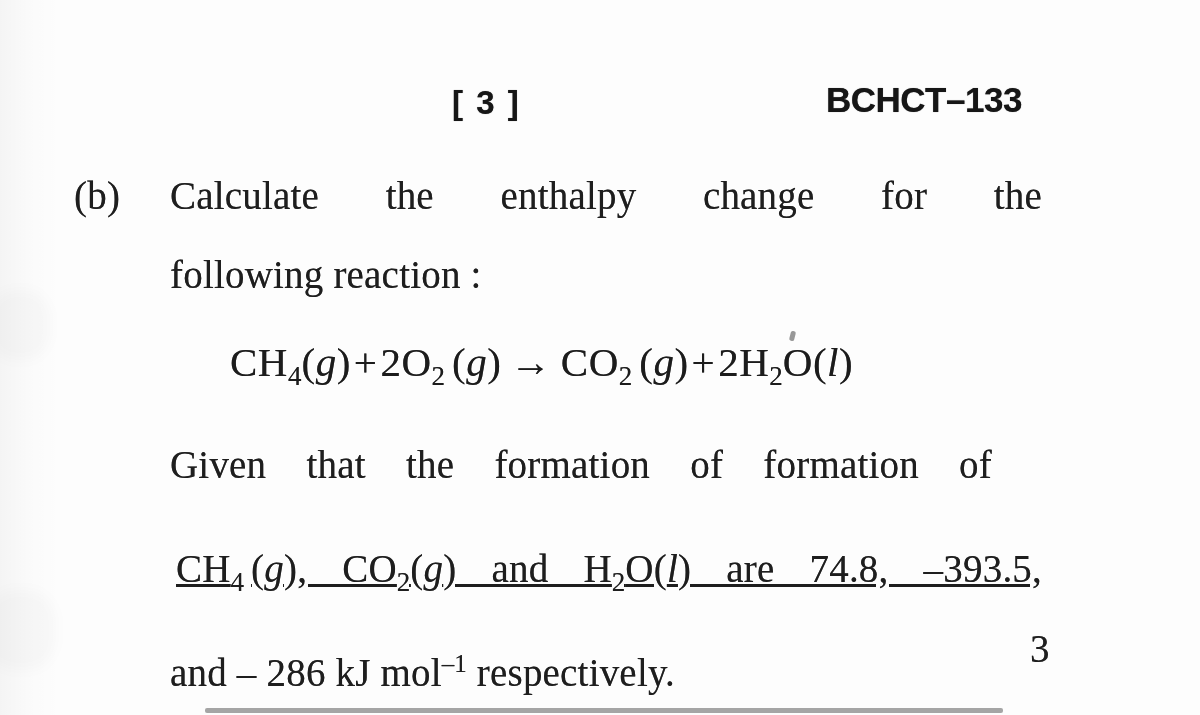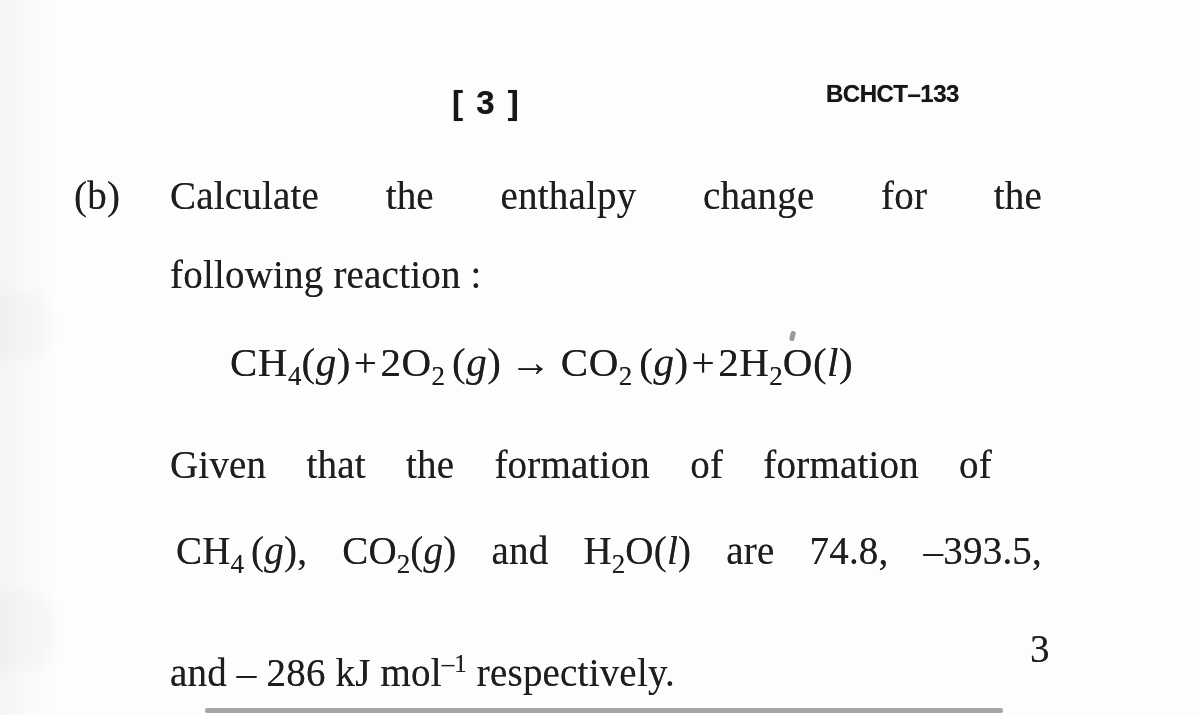--- a/index.html
+++ b/index.html
@@ -29,21 +29,21 @@
   
   .hdr {
     position: absolute;
     font-family: "Liberation Sans", sans-serif;
     font-weight: 700;
     color: #161616;
     text-shadow: 0 0 0.7px rgba(20,20,20,0.75);
     white-space: pre;
   }
   .page-num { left: 452px; top: 84px; font-size: 33px; letter-spacing: 2px; }
-  .paper-code { left: 826px; top: 80px; font-size: 24px; letter-spacing: -0.5px; }
+  .paper-code { left: 826px; top: 80px; font-size: 35px; letter-spacing: -0.5px; }
 
   
   .txt {
     position: absolute;
     font-size: 39px;
     color: #1e1e1e;
     letter-spacing: 0.2px;
     text-shadow: 0 0 0.6px rgba(30,30,30,0.7);
     white-space: nowrap;
   }
@@ -55,24 +55,25 @@
     text-align-last: justify;
   }
   .line2 { left: 170px; top: 252px; }
   .given {
     left: 170px; top: 442px; width: 822px;
     white-space: normal;
     text-align: justify;
     text-align-last: justify;
   }
   .values {
-    left: 176px; top: 528px; width: 866px;
+    left: 176px; top: 546px; width: 866px;
     white-space: normal;
     text-align: justify;
     text-align-last: justify;
+    text-decoration: underline;
   }
   .last { left: 170px; top: 626px; margin-top: 24px; }
   .marks { left: 1030px; top: 626px; }
 
   
   .equation {
     position: absolute;
     left: 230px; top: 338px;
     font-size: 41px;
     letter-spacing: 0.5px;

